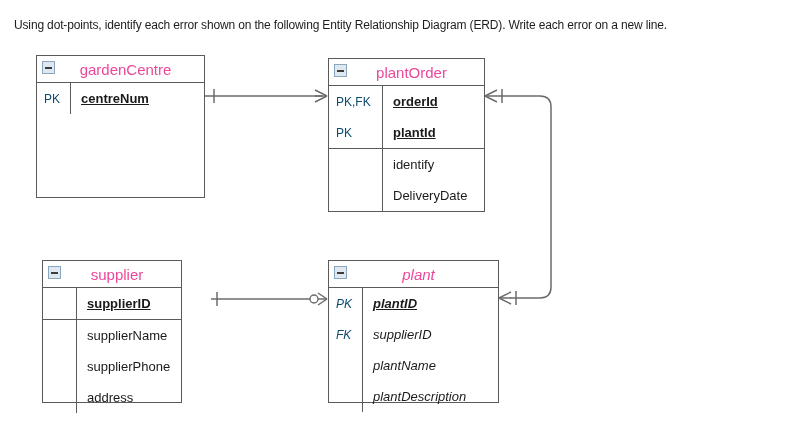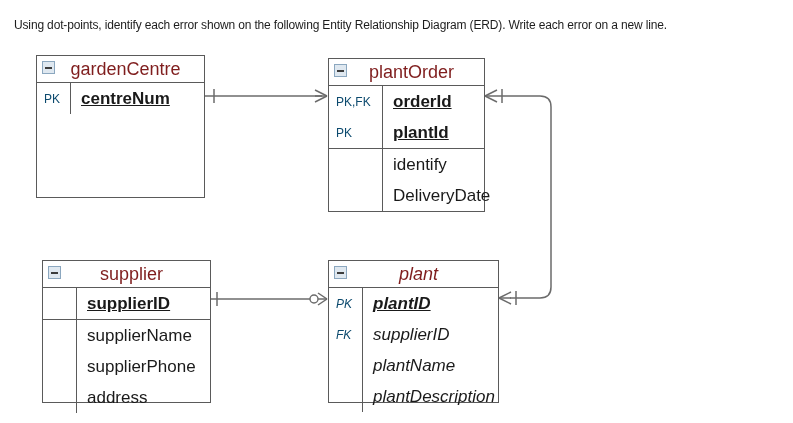--- a/index.html
+++ b/index.html
@@ -43,22 +43,22 @@
   .entity-header {
     position: relative;
     height: 26px;
     border-bottom: 1.5px solid #5a5a5a;
     display: flex;
     align-items: center;
     justify-content: center;
     background: #ffffff;
   }
   .entity-title {
-    font-size: 18px;
-    color: #7f1d1d;
+    font-size: 15px;
+    color: #ec4899;
     padding-left: 10px;
     white-space: nowrap;
   }
   .collapse-icon {
     position: absolute;
     left: 5px;
     top: 5px;
     width: 13px;
     height: 13px;
     box-sizing: border-box;
@@ -96,21 +96,21 @@
     display: flex;
     align-items: center;
     padding-left: 7px;
     font-size: 12px;
     color: #0c4a6e;
     white-space: nowrap;
   }
   .attr-name {
     flex: 1 1 auto;
     padding-left: 10px;
-    font-size: 17px;
+    font-size: 13px;
     color: #1a1a1a;
     white-space: nowrap;
   }
   .attr-name.pk {
     font-weight: bold;
     text-decoration: underline;
   }
   .filler { display: block; }
 
   
@@ -167,21 +167,21 @@
               <div class="attr-key" style="width: 54px;"></div>
               <div class="attr-name">identify</div>
             </div>
             <div class="attr-row">
               <div class="attr-key" style="width: 54px;"></div>
               <div class="attr-name">DeliveryDate</div>
             </div>
           </div>
         </div>
       </div>
-      <div class="entity" style="left: 42px; top: 260px; width: 169px; height: 143px;">
+      <div class="entity" style="left: 42px; top: 260px; width: 140px; height: 143px;">
         <div class="entity-header">
           <span class="collapse-icon"></span>
           <span class="entity-title">supplier</span>
         </div>
         <div class="entity-body">
           <div class="section">
             <div class="attr-row">
               <div class="attr-key" style="width: 34px;"></div>
               <div class="attr-name pk">supplierID</div>
             </div>

